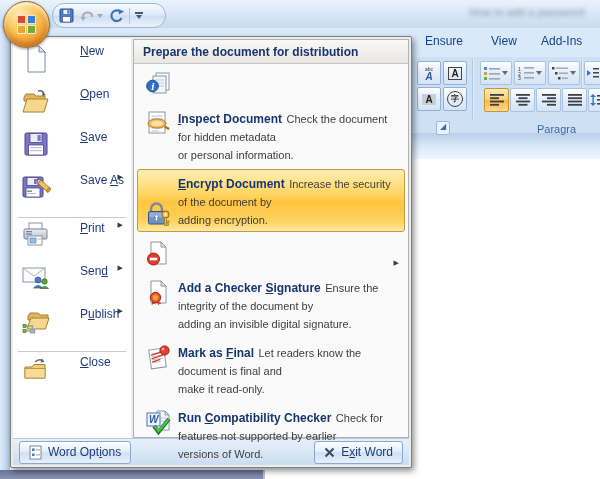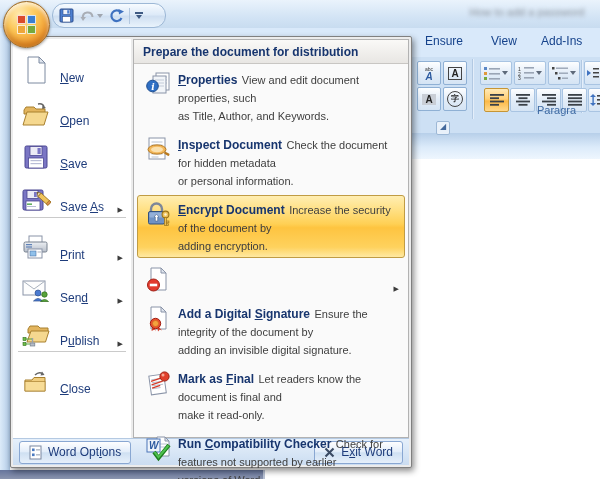--- a/index.html
+++ b/index.html
@@ -42,52 +42,52 @@
   .orb .logo i{display:block;border:1px solid rgba(255,255,255,.8);border-radius:1px;}
 
   
   .tab{top:34px;font-size:12px;color:#15428b;z-index:6;}
   .rbtn{border:1px solid #8fb0d4;border-radius:2px;z-index:6;
     background:linear-gradient(#fdfeff,#e3edf8 50%,#d5e4f4);
     display:flex;align-items:center;justify-content:center;font-size:10px;color:#1d3a63;}
   .rbtn.plain{border-color:#a9c4e2;}
   .rbtn.active{background:linear-gradient(#ffe9b5,#ffd078 45%,#fcb947 55%,#ffd98c);border-color:#c69535;}
   .grpsep{width:1px;background:#b2c9e3;border-right:1px solid #e4eefa;z-index:6;}
-  .grplabel{top:104px;font-size:11px;color:#3e6aa3;z-index:6;white-space:nowrap;}
+  .grplabel{top:123px;font-size:11px;color:#3e6aa3;z-index:6;white-space:nowrap;}
   .launcher{top:121px;width:12px;height:12px;border:1px solid #9db8d6;border-radius:2px;z-index:6;
     background:#e9f1fa;color:#44699c;font-size:8px;line-height:10px;text-align:center;}
 
   
   .menu{left:10px;top:36px;width:402px;height:432px;z-index:20;
     background:#ececec;border:1px solid #808080;border-radius:2px;padding:2px;
     box-shadow:2px 3px 6px rgba(0,0,0,.45);box-sizing:border-box;display:flex;flex-direction:column;}
   .menu-body{flex:1;display:flex;min-height:0;}
   .left-col{width:118px;background:#fff;display:flex;flex-direction:column;padding:4px 2px 2px 2px;box-sizing:border-box;}
-  .mi{height:41px;display:flex;align-items:flex-end;padding:0 3px;position:relative;border-radius:3px;
-      border:1px solid transparent;flex:none;}
+  .mi{height:41px;display:flex;align-items:flex-start;padding:0 3px;position:relative;border-radius:3px;
+      border:1px solid transparent;flex:none;gap:20px;}
   .mi .ico{width:34px;display:flex;justify-content:center;}
   .mi .lbl{margin-left:7px;font-size:12px;color:#1e3c7b;}
   .mi .arr{position:absolute;right:5px;font-size:7px;color:#3c3c3c;}
   .mi.hl{background:linear-gradient(#ffeeb2,#ffe28a 20%,#ffd054 46%,#fec440 52%,#fed25e 84%,#ffe9a2);
         border:1px solid #c09c44;}
   .lsep{height:1px;background:#cacaca;margin:2px 3px;flex:none;}
 
   .sub{flex:1;background:#fafafa;border:1px solid #b2b2b2;margin-left:2px;
        display:flex;flex-direction:column;box-sizing:border-box;}
   .sub-header{height:23px;flex:none;background:linear-gradient(#faf9f7,#e8e6e3);
       border-bottom:1px solid #c8c6c3;display:flex;align-items:center;padding:0 9px;
       font-weight:bold;font-size:12px;color:#17356e;}
   .si{display:flex;padding:4px 5px 3px 7px;position:relative;border-radius:3px;margin:1px 3px;
       border:1px solid transparent;}
   .si .ico{width:33px;flex:none;padding-top:1px;}
   .si .txt{flex:1;min-width:0;}
   .si .title{font-size:12px;font-weight:bold;color:#17356e;margin-bottom:1px;}
   .si .desc{font-size:11px;color:#3e3e3e;line-height:13px;white-space:pre-line;}
   .si.hl{background:linear-gradient(#ffeeb2,#ffe28a 20%,#ffd054 46%,#fec440 52%,#fed25e 84%,#ffe9a2);
-        border:1px solid #c09c44;}
+        border:1px solid #c09c44;align-items:flex-end;}
   .si .arr{position:absolute;right:5px;top:24px;font-size:7px;color:#3c3c3c;}
 
   .menu-footer{height:26px;flex:none;background:linear-gradient(#e6f0fb,#cbddf1);
      border-top:1px solid #b4c9e2;display:flex;justify-content:space-between;align-items:center;
      gap:8px;padding:0 6px;}
   .fbtn{height:21px;display:flex;align-items:center;gap:6px;padding:0 9px;
      border:1px solid #89a7d2;border-radius:3px;font-size:12px;color:#1e3c7b;
      background:linear-gradient(#fefeff,#e4eefa 45%,#cfe0f2 52%,#e6f0fb);}
   .k{text-decoration:underline;}
 
@@ -392,25 +392,20 @@
         <span class="ico">
           <svg width="27" height="27" viewBox="0 0 27 27">
             <rect x="11" y="2" width="13" height="17" fill="#ffffff" stroke="#8a94a8"></rect>
             <path d="M13 6 h9 M13 9 h9 M13 12 h9" stroke="#c3cbd8" stroke-width="1"></path>
             <rect x="8" y="5" width="13" height="17" fill="#f2f5f9" stroke="#8a94a8"></rect>
             <path d="M10 9 h9 M10 12 h9 M10 15 h9" stroke="#c3cbd8" stroke-width="1"></path>
             <circle cx="7.5" cy="15" r="5.8" fill="#2f6fc4" stroke="#1d4e91"></circle>
             <text x="6.3" y="18.5" font-size="9" font-family="DejaVu Serif, serif" font-style="italic" font-weight="bold" fill="#ffffff">i</text>
           </svg>
         </span>
-        <span class="txt">
-          <span class="title"><span></span><span class="k">P</span><span>roperties</span></span>
-          <span class="desc">View and edit document properties, such
-as Title, Author, and Keywords.</span>
-        </span>
       </div>
 
       <div class="si">
         <span class="ico">
           <svg width="27" height="27" viewBox="0 0 27 27">
             <rect x="4" y="2" width="16" height="21" fill="#ffffff" stroke="#8a94a8"></rect>
             <path d="M6.5 6 h11 M6.5 9 h11 M6.5 18 h11 M6.5 21 h7" stroke="#b9c2d0" stroke-width="1"></path>
             <ellipse cx="12" cy="13.5" rx="9" ry="4.6" fill="#f2b04a" fill-opacity=".9" stroke="#b97a1e"></ellipse>
             <ellipse cx="12" cy="13.5" rx="6" ry="2.8" fill="#fbe1ae"></ellipse>
             <rect x="20" y="15.5" width="5.5" height="2.4" rx="1" transform="rotate(28 20 15.5)" fill="#b97a1e"></rect>
@@ -461,21 +456,21 @@
           <svg width="27" height="27" viewBox="0 0 27 27">
             <path d="M6 2 H16 L21 7 V24 H6 Z" fill="#ffffff" stroke="#8a94a8"></path>
             <path d="M16 2 V7 H21 Z" fill="#dfe5ee" stroke="#8a94a8"></path>
             <path d="M8 20 L6.5 26 L9.5 24.5 L11 26.5 Z" fill="#d43b28"></path>
             <path d="M12 20 L13 26.5 L14.8 24.5 L17 25.5 Z" fill="#d43b28"></path>
             <circle cx="10.5" cy="18.5" r="5.2" fill="#e8502e" stroke="#a32015"></circle>
             <circle cx="10.5" cy="18.5" r="3" fill="#f4a23e" stroke="#c96a20" stroke-width=".6"></circle>
           </svg>
         </span>
         <span class="txt">
-          <span class="title"><span>Add a Digital </span><span class="k">S</span><span>ignature</span></span>
+          <span class="title"><span>Add a Checker </span><span class="k">S</span><span>ignature</span></span>
           <span class="desc">Ensure the integrity of the document by
 adding an invisible digital signature.</span>
         </span>
       </div>
 
       <div class="si">
         <span class="ico">
           <svg width="27" height="27" viewBox="0 0 27 27">
             <g transform="rotate(-8 12 14)">
               <rect x="5" y="5" width="15" height="19" fill="#ffffff" stroke="#8a94a8"></rect>

